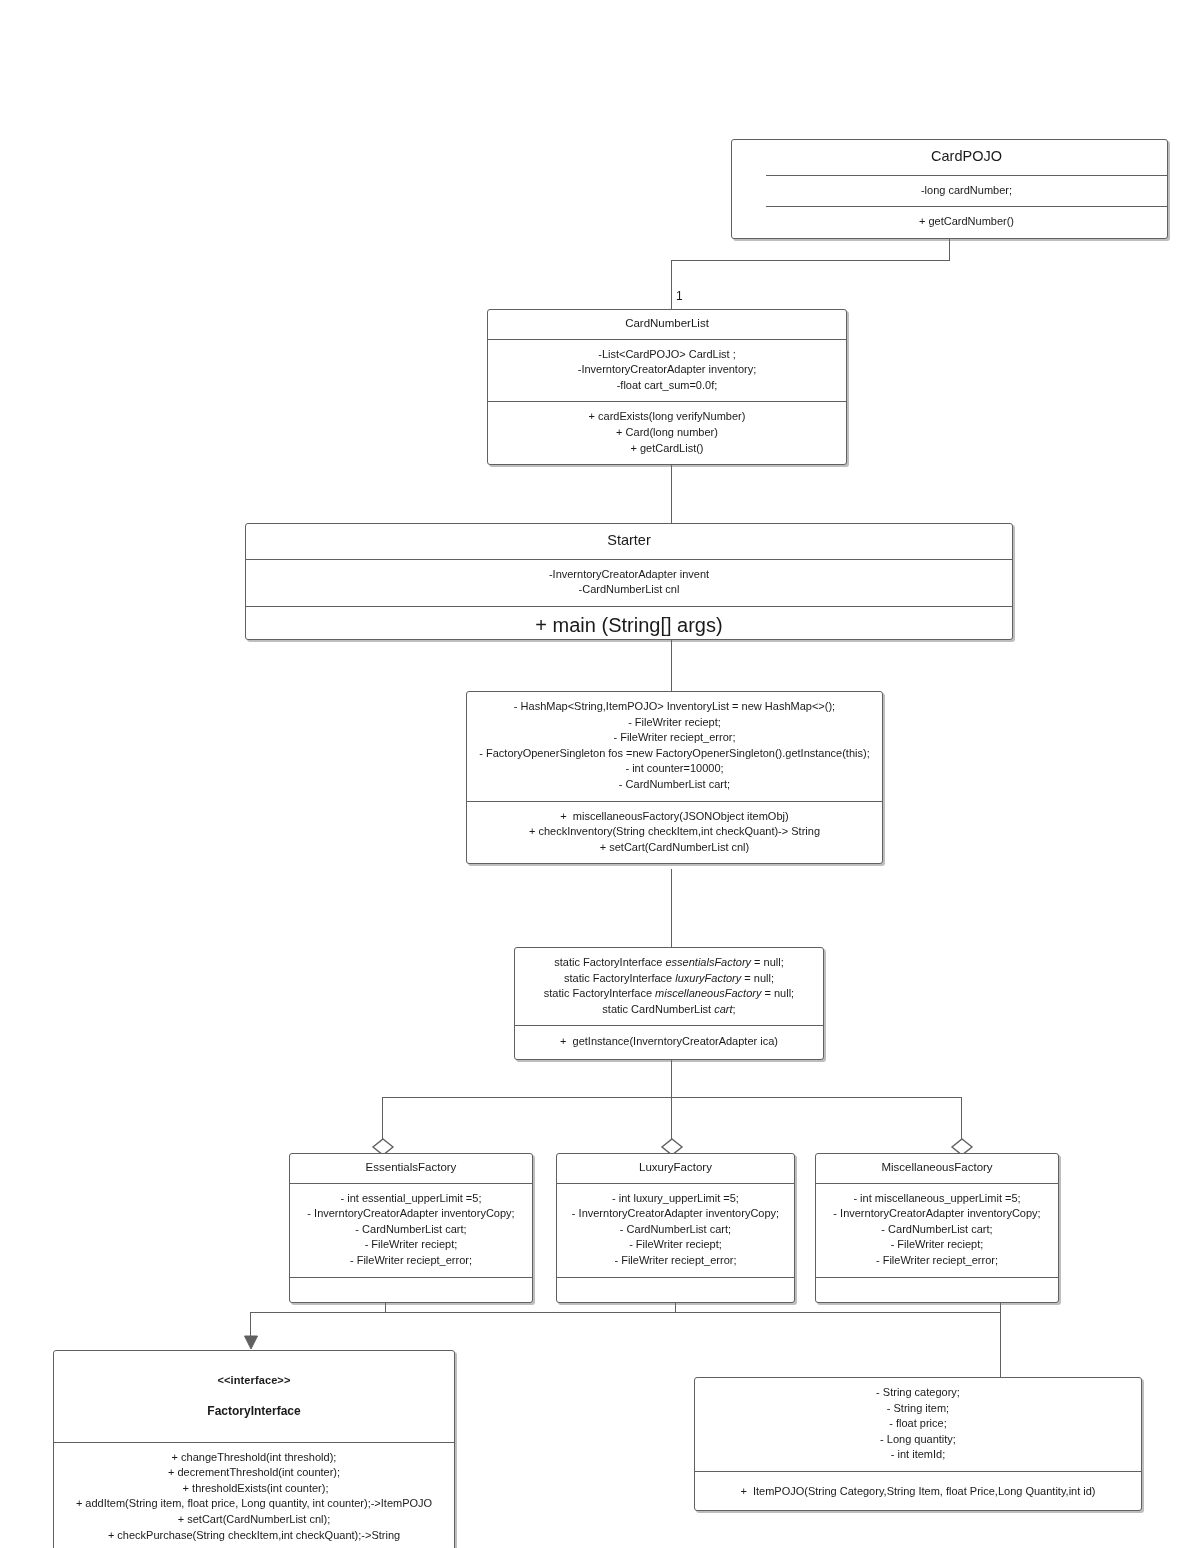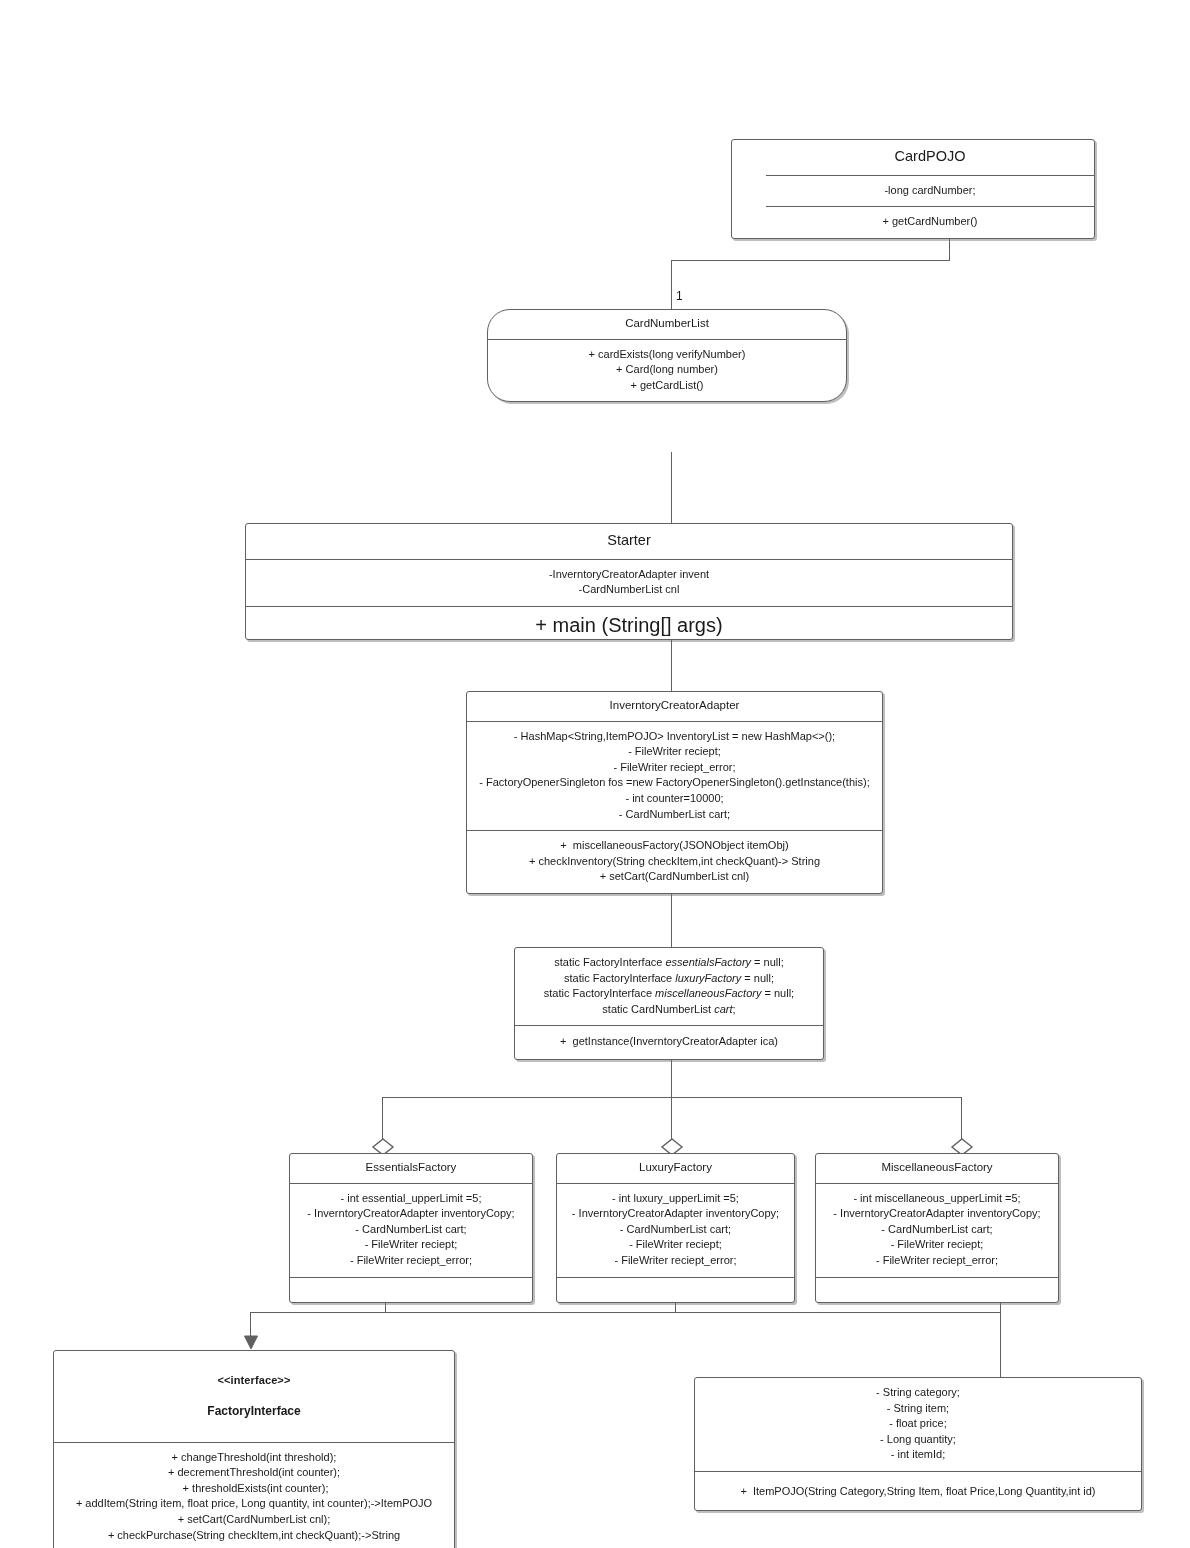--- a/index.html
+++ b/index.html
@@ -139,52 +139,56 @@
   <div class="ln ln-v" style="left:385px; top:1280px; height:32px;"></div>
   <div class="ln ln-v" style="left:675px; top:1280px; height:32px;"></div>
   <div class="ln ln-v" style="left:1000px; top:1280px; height:32px;"></div>
   <div class="ln ln-h" style="left:250px; top:1312px; width:751px;"></div>
   <div class="ln ln-v" style="left:250px; top:1312px; height:26px;"></div>
   <svg class="arrow-svg" style="left:242px; top:1334px;" width="18" height="16" viewBox="0 0 18 16">
     <path d="M 9 15 L 2.5 2 L 15.5 2 Z" fill="#606060" stroke="#606060" stroke-width="1"></path>
   </svg>
   <div class="ln ln-v" style="left:1000px; top:1312px; height:65px;"></div>
 
-  <div class="uml-box" style="left:731px; top:139px; width:364px;padding-left:34px;">
+  <div class="uml-box" style="left:731px; top:139px; width:437px;padding-left:34px;">
     <div class="uml-title">CardPOJO</div>
     <div class="uml-compartment">
       <div class="row">-long cardNumber;</div>
     </div>
     <div class="uml-compartment">
       <div class="row">+ getCardNumber()</div>
     </div>
   </div>
 
-  <div class="uml-box" style="left:487px; top:309px; width:360px;border-radius:23px;">
+  <div class="uml-box" style="left:487px; top:309px; width:360px;">
     <div class="uml-title small">CardNumberList</div>
+    <div class="uml-compartment" style="min-height:55px;">
+      <div class="row">-List&lt;CardPOJO&gt; CardList ;</div>
+      <div class="row">-InverntoryCreatorAdapter inventory;</div>
+      <div class="row">-float cart_sum=0.0f;</div>
+    </div>
     <div class="uml-compartment" style="min-height:54px;">
       <div class="row">+ cardExists(long verifyNumber)</div>
       <div class="row">+ Card(long number)</div>
       <div class="row">+ getCardList()</div>
     </div>
   </div>
 
   <div class="uml-box" style="left:245px; top:523px; width:768px;">
     <div class="uml-title">Starter</div>
     <div class="uml-compartment">
       <div class="row">-InverntoryCreatorAdapter invent</div>
       <div class="row">-CardNumberList cnl</div>
     </div>
     <div class="uml-compartment" style="font-size:20px; padding:4px 8px 0 8px;">
       <div class="row">+ main (String[] args)</div>
     </div>
   </div>
 
   <div class="uml-box" style="left:466px; top:691px; width:417px;">
-    <div class="uml-title small">InverntoryCreatorAdapter</div>
     <div class="uml-compartment">
       <div class="row">- HashMap&lt;String,ItemPOJO&gt; InventoryList = new HashMap&lt;&gt;();</div>
       <div class="row">- FileWriter reciept;</div>
       <div class="row">- FileWriter reciept_error;</div>
       <div class="row">- FactoryOpenerSingleton fos =new FactoryOpenerSingleton().getInstance(this);</div>
       <div class="row">- int counter=10000;</div>
       <div class="row">- CardNumberList cart;</div>
     </div>
     <div class="uml-compartment" style="min-height:50px;">
       <div class="row">+  miscellaneousFactory(JSONObject itemObj)</div>

